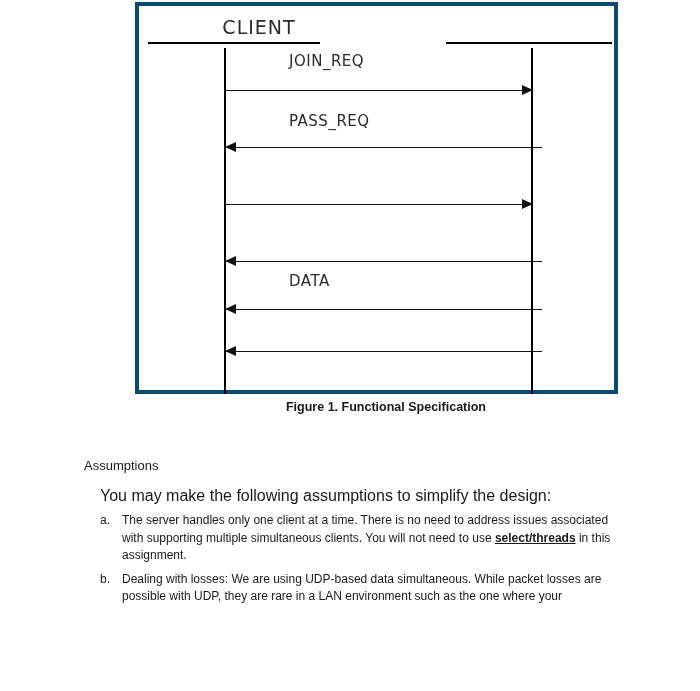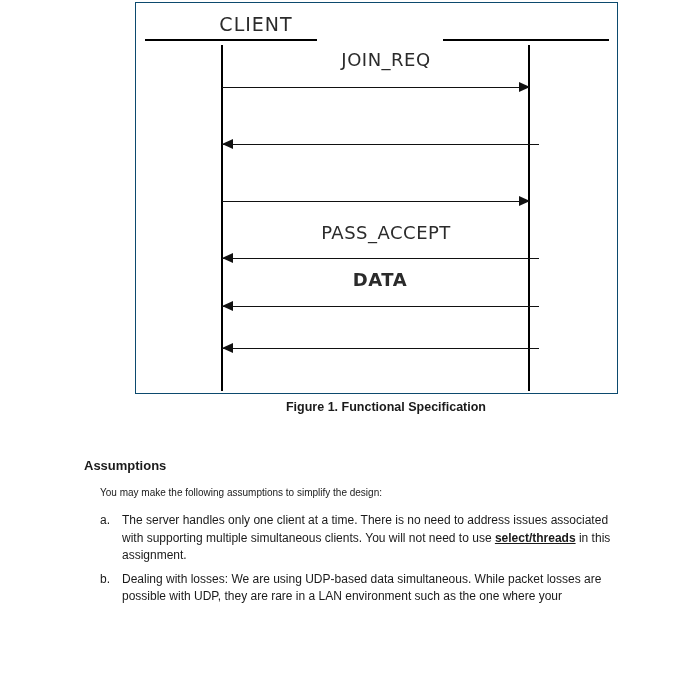--- a/index.html
+++ b/index.html
@@ -16,21 +16,21 @@
     overflow: hidden;
   }
 
   
   #figure-box {
     position: absolute;
     left: 135px;
     top: 2px;
     width: 483px;
     height: 392px;
-    border: 1px solid #0c4a6e;
+    border: 4px solid #0c4a6e;
     box-sizing: border-box;
     background: #ffffff;
   }
 
   .lifeline-label {
     position: absolute;
     font-family: "DejaVu Sans", sans-serif;
     font-size: 19px;
     letter-spacing: 1px;
     color: #2b2b2b;
@@ -55,25 +55,25 @@
     height: 346px;
     border-left: 2px solid #000000;
   }
   #client-lifeline { left: 85px; }
   #server-lifeline { left: 392px; }
 
   
   .msg-label {
     position: absolute;
     font-family: "DejaVu Sans", sans-serif;
-    font-size: 18px;
+    font-size: 15px;
     letter-spacing: 0.5px;
     color: #2b2b2b;
     white-space: nowrap;
-    text-align: center;
+    text-align: left;
   }
   .arrow-line {
     position: absolute;
     height: 0;
     border-top: 1.6px solid #111111;
   }
   .arrow-head {
     position: absolute;
     width: 0;
     height: 0;
@@ -96,29 +96,29 @@
     color: #1a1a1a;
     padding-left: 36px;
   }
 
   
   #assumptions-heading {
     position: absolute;
     left: 84px;
     top: 458px;
     font-size: 13px;
-    font-weight: bold;
+    font-weight: normal;
     color: #1a1a1a;
   }
   #assumptions-intro {
     position: absolute;
     left: 100px;
     top: 487px;
     width: 520px;
-    font-size: 10px;
+    font-size: 16px;
     color: #1a1a1a;
   }
   #assumptions-list {
     position: absolute;
     left: 100px;
     top: 512px;
     width: 520px;
   }
   .list-item {
     position: relative;
@@ -148,31 +148,31 @@
   <div class="header-rule" id="client-rule"></div>
   <div class="header-rule" id="server-rule"></div>
 
   <div class="lifeline" id="client-lifeline"></div>
   <div class="lifeline" id="server-lifeline"></div>
 
   <div class="msg-label" style="left:150px; top:46px; width:200px;">JOIN_REQ</div>
   <div class="arrow-line" style="left:86px; top:84px; width:307px;"></div>
   <div class="arrow-head right" style="left:383px; top:79px;"></div>
 
+  <div class="msg-label" style="left:150px; top:106px; width:200px;">PASS_REQ</div>
   <div class="arrow-line" style="left:86px; top:141px; width:317px;"></div>
   <div class="arrow-head left" style="left:86px; top:136px;"></div>
 
   <div class="arrow-line" style="left:86px; top:198px; width:307px;"></div>
   <div class="arrow-head right" style="left:383px; top:193px;"></div>
 
-  <div class="msg-label" style="left:140px; top:219px; width:220px;">PASS_ACCEPT</div>
   <div class="arrow-line" style="left:86px; top:255px; width:317px;"></div>
   <div class="arrow-head left" style="left:86px; top:250px;"></div>
 
-  <div class="msg-label" style="left:144px; top:266px; width:200px;font-weight:bold;">DATA</div>
+  <div class="msg-label" style="left:150px; top:266px; width:200px;">DATA</div>
   <div class="arrow-line" style="left:86px; top:303px; width:317px;"></div>
   <div class="arrow-head left" style="left:86px; top:298px;"></div>
 
   <div class="arrow-line" style="left:86px; top:345px; width:317px;"></div>
   <div class="arrow-head left" style="left:86px; top:340px;"></div>
 
 </div>
 
 <div id="figure-caption">Figure 1. Functional Specification</div>
 

